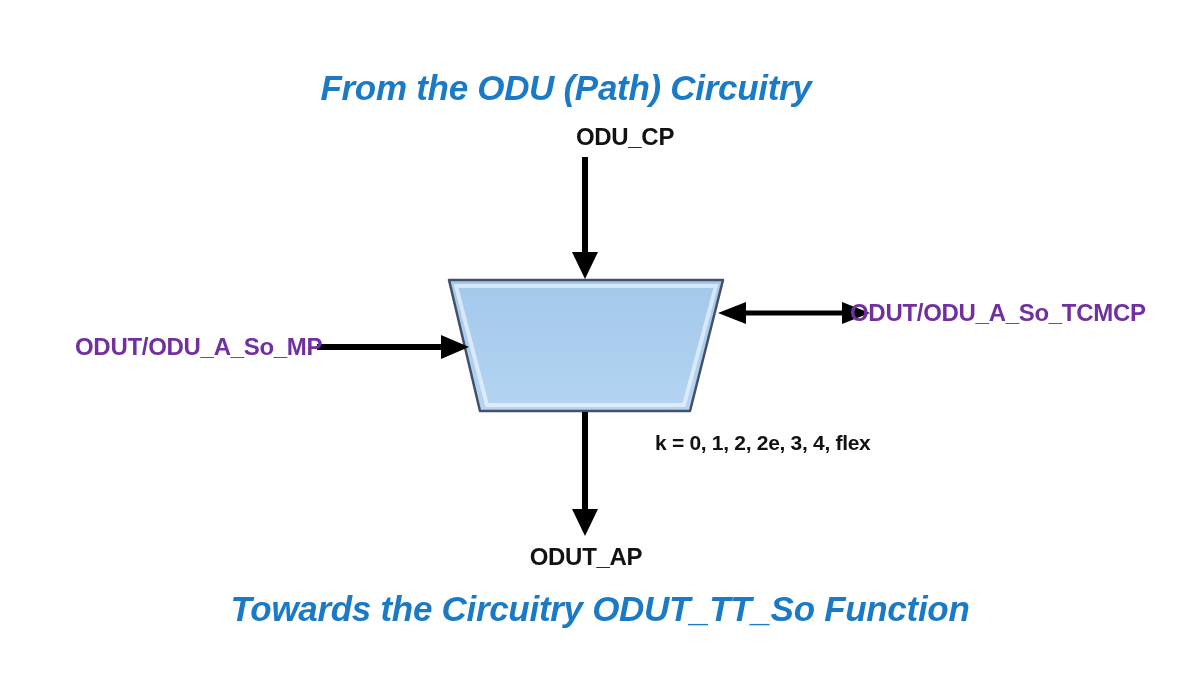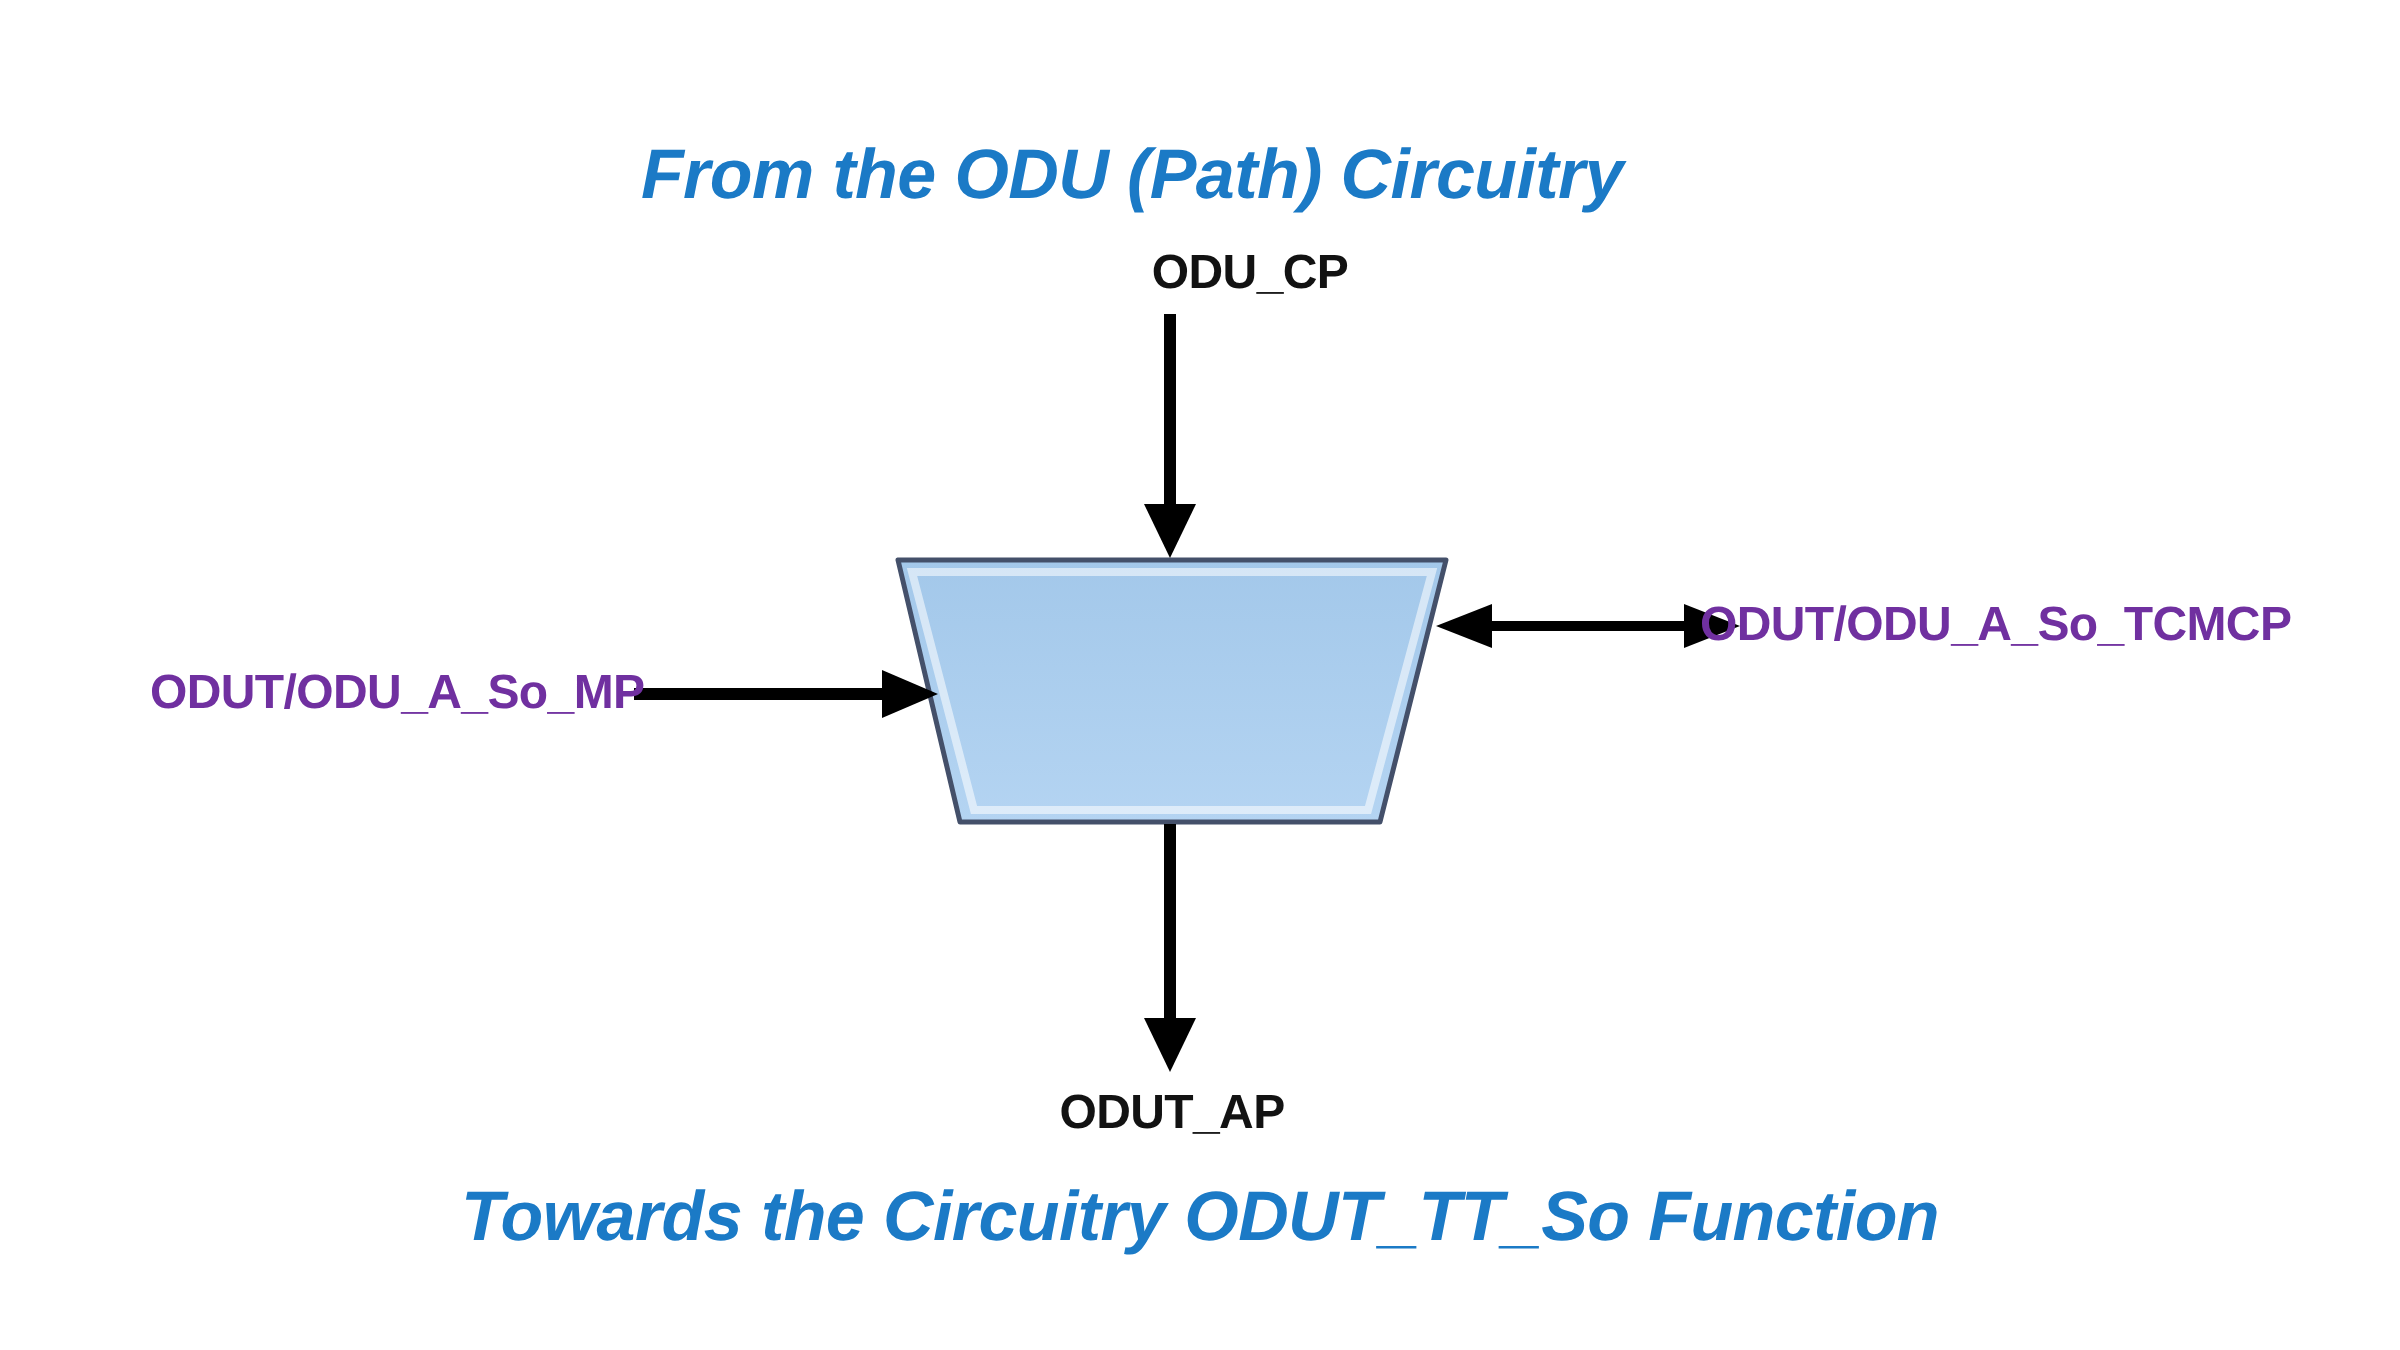--- a/index.html
+++ b/index.html
@@ -89,18 +89,19 @@
 
   <div class="lbl caption center-x" style="left:566px;top:68px;">From the ODU (Path) Circuitry</div>
 
   <div class="lbl port center-x" style="left:581px;top:123px;margin-left:44px;">ODU_CP</div>
 
   <div class="lbl port purple" style="left:75px;top:333px;">ODUT/ODU_A_So_MP</div>
 
   <div class="lbl port purple" style="left:850px;top:299px;">ODUT/ODU_A_So_TCMCP</div>
 
 
+  <div class="lbl knote" style="left:655px;top:431px;">k = 0, 1, 2, 2e, 3, 4, flex</div>
 
   <div class="lbl port center-x" style="left:586px;top:543px;text-align:center;">ODUT_AP</div>
 
   <div class="lbl caption center-x" style="left:600px;top:589px;">Towards the Circuitry ODUT_TT_So Function</div>
 
 </div>
 
 </body></html>

